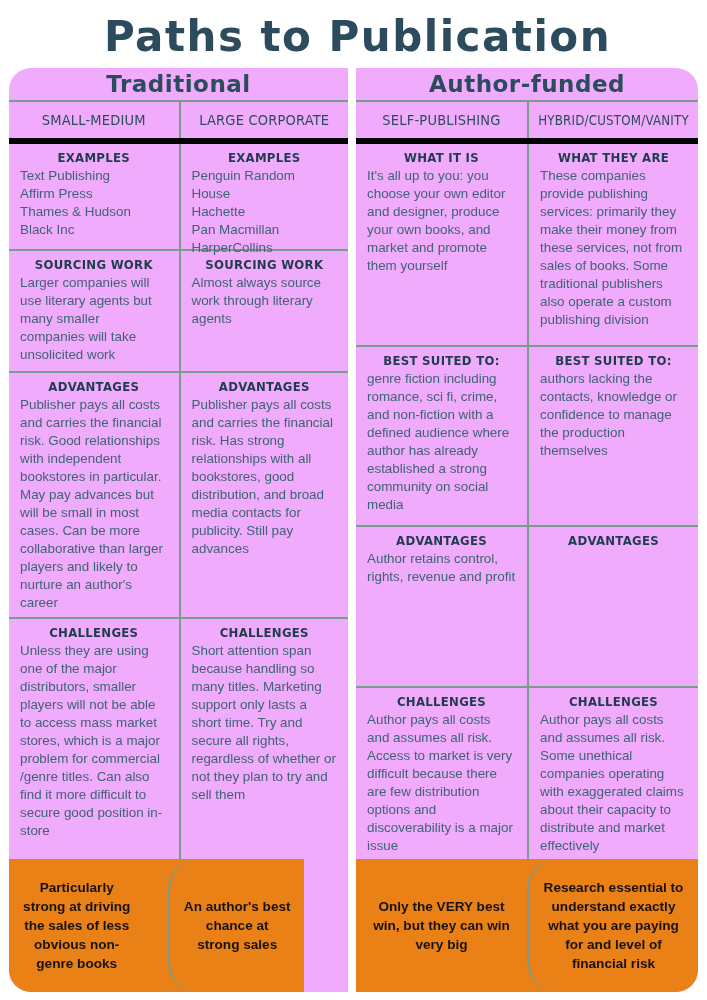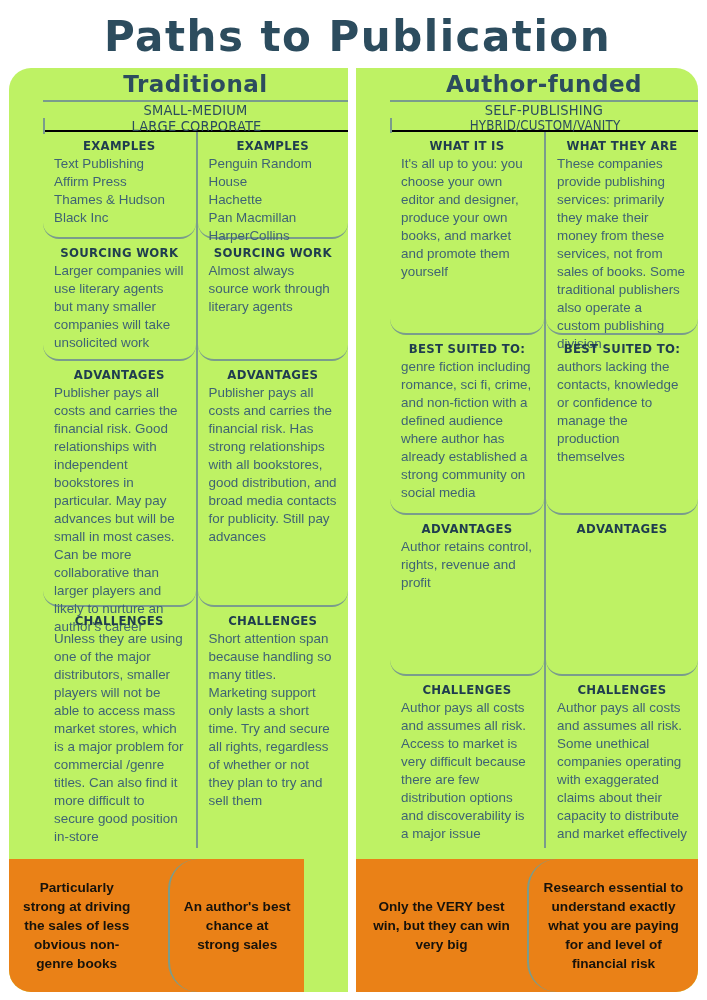--- a/index.html
+++ b/index.html
@@ -24,64 +24,62 @@
     font-weight: bold;
     font-size: 42px;
     letter-spacing: 1.5px;
     color: #2c4c5e;
     white-space: nowrap;
   }
 
   
   .panel {
     position: absolute;
-    background: #bef264;
+    background: #f0abfc;
     overflow: hidden;
-    padding-left: 34px;
   }
   .panel.left  { left: 9px;   width: 339px; top: 68px; height: 924px;
                  border-top-left-radius: 22px; border-bottom-left-radius: 22px; }
   .panel.right { left: 356px; width: 342px; top: 68px; height: 924px;
                  border-top-right-radius: 22px; border-bottom-right-radius: 22px; }
 
   
   .group-head {
     height: 34px;
     display: flex; align-items: center; justify-content: center;
     font-family: "DejaVu Sans", sans-serif;
     font-weight: bold;
     font-size: 23px;
     letter-spacing: 0.5px;
     color: #2c4c5e;
     border-bottom: 2px solid #7a9c8c;
   }
 
   
-  .subhead-row { display: flex; border-bottom: 2px solid #000000; height: 30px; flex-direction: column; }
+  .subhead-row { display: flex; border-bottom: 6px solid #000000; height: 42px; }
   .subhead {
     flex: 1 1 50%;
     display: flex; align-items: center; justify-content: center;
     font-family: "DejaVu Sans Condensed", "DejaVu Sans", sans-serif;
     font-weight: normal;
     font-size: 14.5px;
     letter-spacing: 0.2px;
     color: #2c4c5e;
     white-space: nowrap;
   }
   .subhead + .subhead { border-left: 2px solid #7a9c8c; }
 
   
   .body-cols { display: flex; }
   .col { flex: 1 1 50%; }
   .col + .col { border-left: 2px solid #7a9c8c; }
 
   .cell {
     padding: 6px 11px 8px 11px;
     border-bottom: 2px solid #7a9c8c;
-    border-radius: 16px;
   }
   .cell:last-child { border-bottom: none; }
   .cell-title {
     text-align: center;
     font-family: "DejaVu Sans Condensed", "DejaVu Sans", sans-serif;
     font-weight: bold;
     font-size: 13px;
     letter-spacing: 0.3px;
     color: #1f3c4f;
     margin-bottom: 2px;

